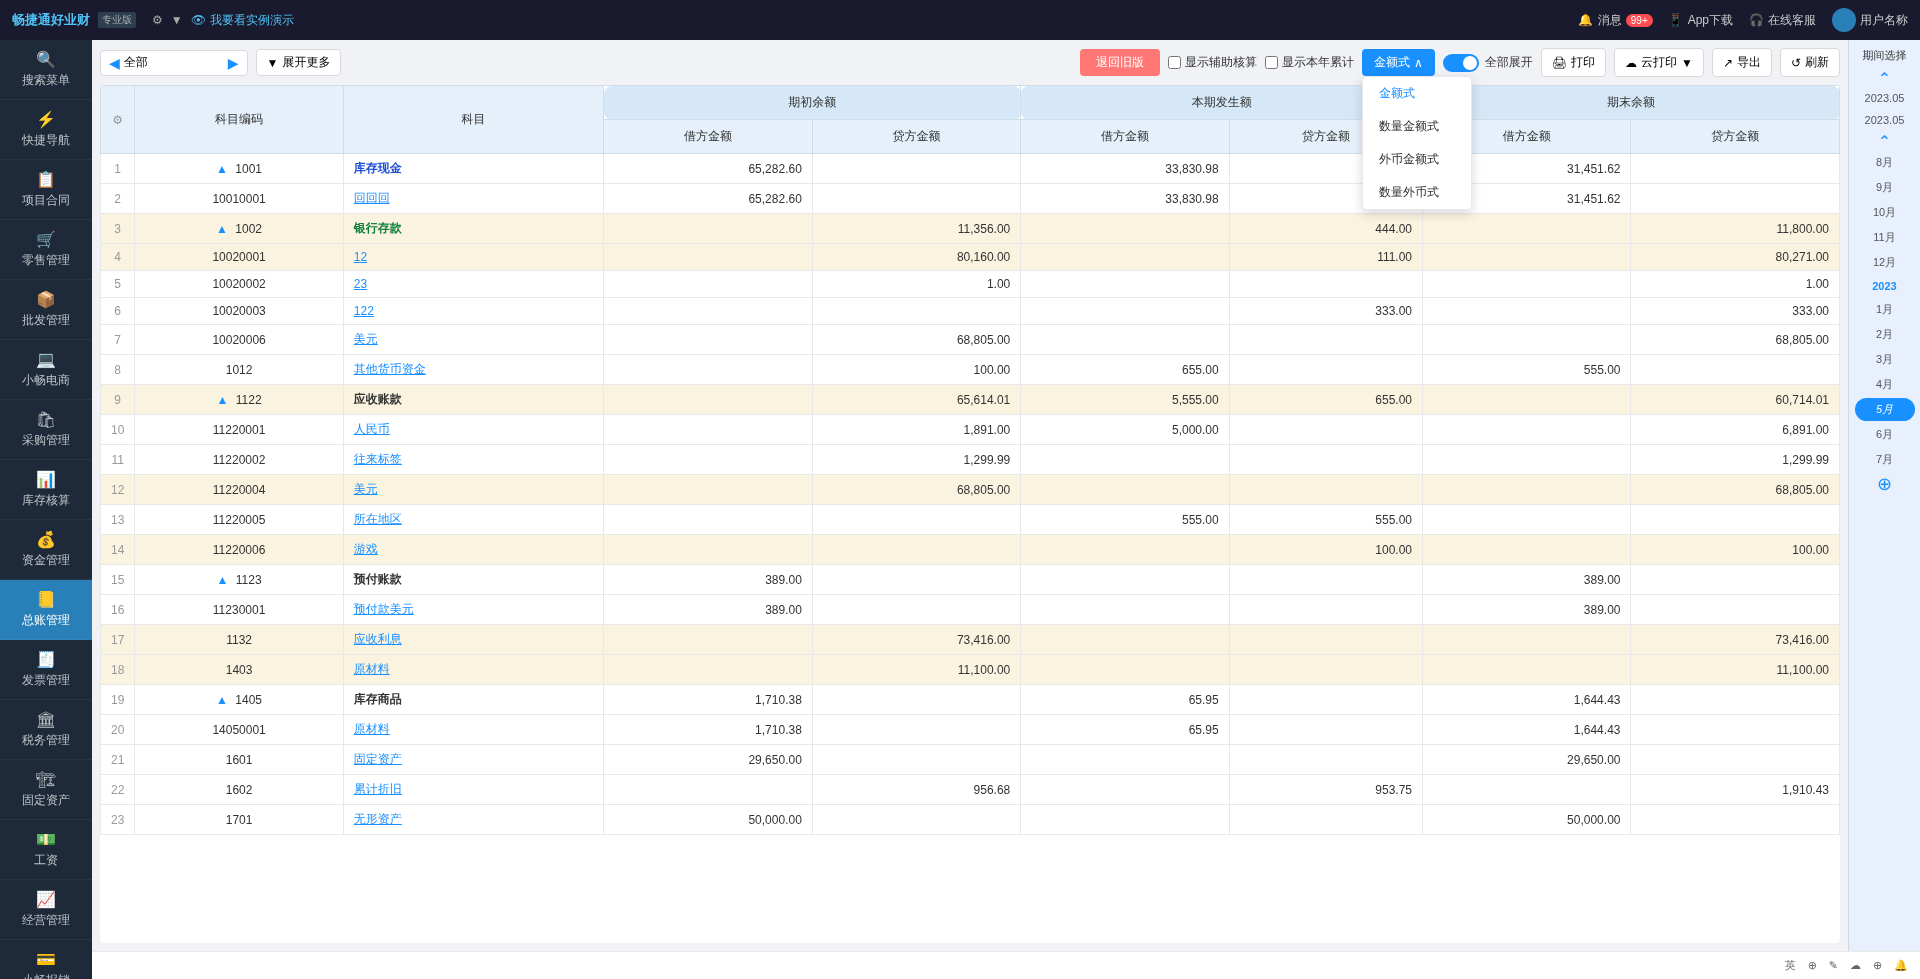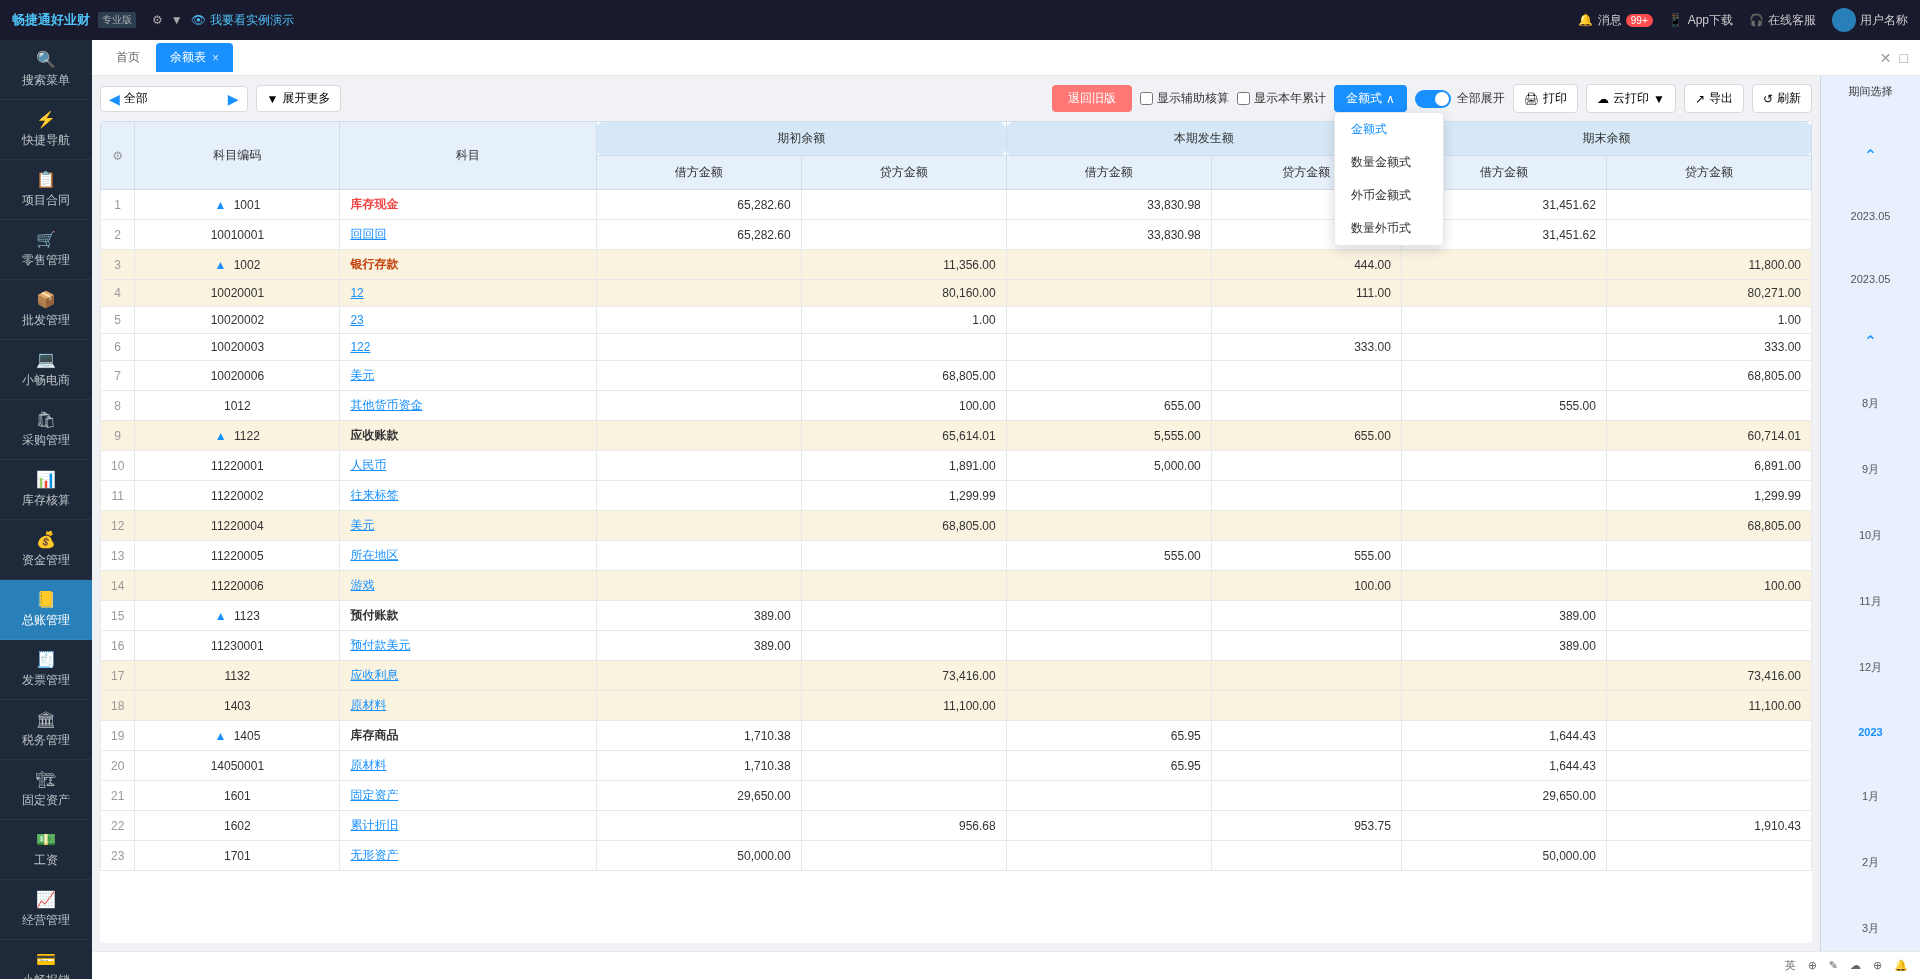--- a/index.html
+++ b/index.html
@@ -63,21 +63,21 @@
     thead th.group { background: #d6e8f7; font-weight: 500; border-radius: 8px; }
     tbody td { padding: 6px 10px; border: 1px solid #e8e8e8; text-align: right; white-space: nowrap; }
     tbody td.text-left { text-align: left; }
     tbody td.text-center { text-align: center; }
     tbody tr.highlighted td { background: #faf3e0; }
     .settings-icon { color: #999; cursor: pointer; }
     .account-code { color: #333; }
     .row-number { color: #999; text-align: center; }
 
     
-    .right-panel { width: 100px; background: #e8f0fe; border-left: 1px solid #cdd7e6; display: flex; flex-direction: column; align-items: center; padding: 8px 4px; font-size: 11px; color: #555; gap: 41px; }
+    .right-panel { width: 72px; background: #e8f0fe; border-left: 1px solid #cdd7e6; display: flex; flex-direction: column; align-items: center; padding: 8px 4px; font-size: 11px; color: #555; }
     .right-panel-title { font-size: 11px; color: #333; margin-bottom: 6px; font-weight: 500; }
     .period-item { width: 60px; text-align: center; padding: 4px 2px; cursor: pointer; border-radius: 3px; margin-bottom: 2px; font-size: 11px; }
     .period-item.active { background: #1890ff; color: white; border-radius: 12px; font-style: italic; }
     .period-item.year { font-weight: bold; color: #1890ff; }
     .period-collapse { color: #1890ff; cursor: pointer; font-size: 16px; }
 
     
     .status-bar { height: 28px; background: white; border-top: 1px solid #e8e8e8; display: flex; align-items: center; justify-content: flex-end; padding: 0 12px; gap: 12px; font-size: 11px; color: #666; }
     .status-bar-icon { cursor: pointer; }
   </style>
@@ -181,31 +181,20 @@
     </div>
     <div class="sidebar-item">
       <div class="sidebar-item-icon">💳</div>
       <div>小畅报销</div>
     </div>
 
   </div>
 
   <div class="content">
 
-    <div class="tab-bar">
-      <span class="tab-home">首页</span>
-      <div class="tab-item">
-        <span>余额表</span>
-        <span class="tab-close">×</span>
-      </div>
-      <div class="tab-bar-right">
-        <span class="tab-icon-btn">✕</span>
-        <span class="tab-icon-btn">□</span>
-      </div>
-    </div>
 
     <div class="page-content">
       <div class="main-area">
 
         <div class="toolbar">
           <div class="search-box">
             <span class="nav-btn">◀</span>
             <input type="text" value="全部" style="">
             <span class="nav-btn">▶</span>
           </div>
@@ -283,21 +272,21 @@
               </tr>
             </thead>
             <tbody id="table-body">
             <tr>
     <td class="row-number text-center">1</td>
     <td class="text-center account-code">
       <span style="color:#1890ff;cursor:pointer;margin-right:4px;">▲</span>
       1001
     </td>
     <td class="text-left">
-      <strong style="color:#ef4444;">库存现金</strong>
+      <strong style="color:#1d4ed8;">库存现金</strong>
     </td>
     <td>65,282.60</td>
     <td></td>
     <td>33,830.98</td>
     <td></td>
     <td>31,451.62</td>
     <td></td>
   </tr>
                 <tr>
     <td class="row-number text-center">2</td>
@@ -315,21 +304,21 @@
     <td>31,451.62</td>
     <td></td>
   </tr>
                 <tr class="highlighted">
     <td class="row-number text-center">3</td>
     <td class="text-center account-code">
       <span style="color:#1890ff;cursor:pointer;margin-right:4px;">▲</span>
       1002
     </td>
     <td class="text-left">
-      <strong style="color:#c2410c;">银行存款</strong>
+      <strong style="color:#15803d;">银行存款</strong>
     </td>
     <td></td>
     <td>11,356.00</td>
     <td></td>
     <td>444.00</td>
     <td></td>
     <td>11,800.00</td>
   </tr>
                 <tr class="highlighted">
     <td class="row-number text-center">4</td>

